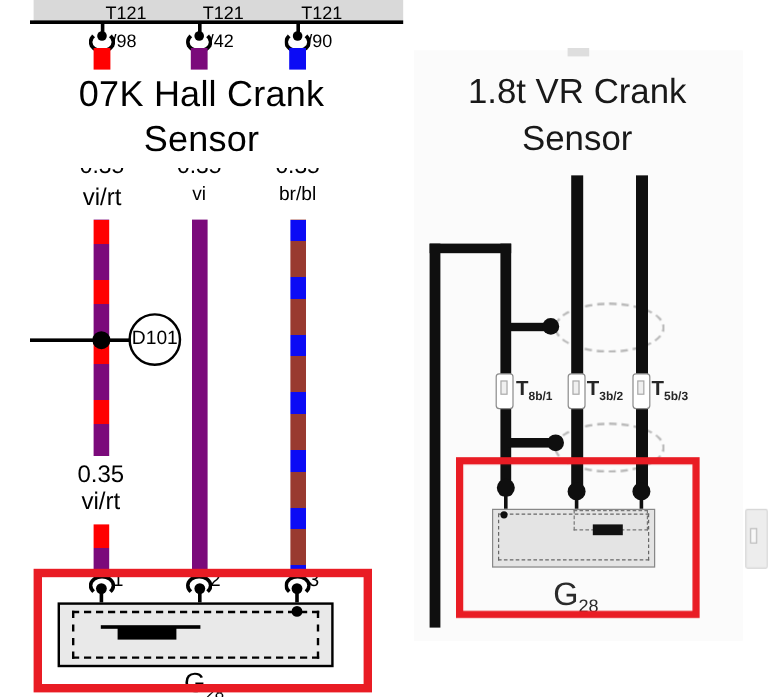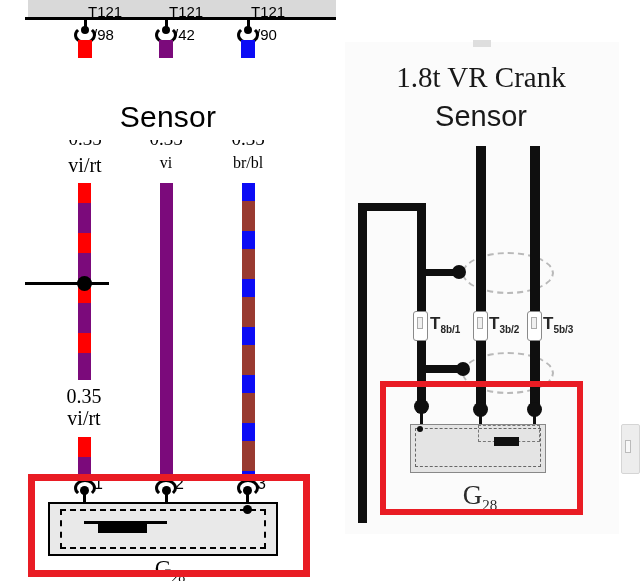--- a/index.html
+++ b/index.html
@@ -1,19 +1,19 @@
 <!DOCTYPE html>
 <html><head>
 <meta charset="utf-8">
 <style>
   html,body{margin:0;padding:0;background:#fff;}
   #stage{position:relative;width:640px;height:581px;background:#ffffff;overflow:hidden;
          font-family:"Liberation Sans","DejaVu Sans",sans-serif;color:#000;}
   .abs{position:absolute;}
-  .serif{font-family:Liberation Serif, serif;}
+  .serif{font-family:Liberation Sans, sans-serif;}
   .ctr{text-align:center;}
   
   .w-virt{background:repeating-linear-gradient(180deg,#ff0000 0 20px,#7b0a7b 20px 50px);}
   .w-vi{background:#7b0a7b;}
   .w-brbl{background:repeating-linear-gradient(180deg,#0b0bf5 0 18px,#993a30 18px 48px);}
   .blk{background:#000;}
   .dot{background:#000;border-radius:50%;}
   
   .cup{width:22px;height:18px;border:3.5px solid #000;border-radius:50%;border-top-color:transparent;box-sizing:border-box;}
   .cap{width:22px;height:18px;border:3.5px solid #000;border-radius:50%;border-bottom-color:transparent;box-sizing:border-box;}
@@ -55,20 +55,21 @@
   <div class="abs smalllbl" style="left:174px;top:27px;">/42</div>
   <div class="abs" style="left:159px;top:40px;width:14px;height:18px;background:#7b0a7b;"></div>
 
   <div class="abs blk" style="left:247px;top:20px;width:3px;height:8px;"></div>
   <div class="abs dot" style="left:244px;top:26px;width:8px;height:8px;"></div>
   <div class="abs cup" style="left:237px;top:26px;"></div>
   <div class="abs smalllbl" style="left:251px;top:4px;">T121</div>
   <div class="abs smalllbl" style="left:256px;top:27px;">/90</div>
   <div class="abs" style="left:241px;top:40px;width:14px;height:18px;background:#0b0bf5;"></div>
 
+  <div class="abs ctr titleL" style="left:0;top:60px;width:336px;">07K Hall Crank</div>
   <div class="abs ctr titleL" style="left:0;top:98px;width:336px;">Sensor</div>
 
   <div class="abs serif ctr clip-gauge" style="left:63px;top:140px;width:44px;">
       <span>0.35</span>
     </div>
   <div class="abs serif ctr clip-gauge" style="left:144px;top:140px;width:44px;">
       <span>0.35</span>
     </div>
   <div class="abs serif ctr clip-gauge" style="left:226px;top:140px;width:44px;">
       <span>0.35</span>
@@ -78,20 +79,21 @@
   <div class="abs serif ctr" style="left:136px;top:154px;width:60px;font-size:16px;">vi</div>
   <div class="abs serif ctr" style="left:218px;top:154px;width:60px;font-size:16px;">br/bl</div>
 
   <div class="abs w-virt" style="left:78px;top:183px;width:13px;height:197px;"></div>
   <div class="abs w-virt" style="left:78px;top:437px;width:13px;height:43px;"></div>
   <div class="abs w-vi" style="left:160px;top:183px;width:13px;height:297px;"></div>
   <div class="abs w-brbl" style="left:242px;top:183px;width:13px;height:297px;"></div>
 
   <div class="abs blk" style="left:25px;top:282px;width:84px;height:3px;"></div>
   <div class="abs dot" style="left:77px;top:276px;width:15px;height:15px;"></div>
+  <div class="abs ctr" style="left:107px;top:261px;width:44px;height:44px;border:2.2px solid #000;border-radius:50%;box-sizing:border-box;font-size:16px;line-height:40px;">D101</div>
 
   <div class="abs serif ctr" style="left:58px;top:385px;width:52px;font-size:20px;">0.35</div>
   <div class="abs serif ctr" style="left:58px;top:407px;width:52px;font-size:20px;">vi/rt</div>
 
   <div class="abs cap" style="left:74px;top:479px;"></div>
   <div class="abs cap" style="left:155px;top:479px;"></div>
   <div class="abs cap" style="left:237px;top:479px;"></div>
   <div class="abs dot" style="left:80px;top:486px;width:9px;height:9px;"></div>
   <div class="abs dot" style="left:162px;top:486px;width:9px;height:9px;"></div>
   <div class="abs dot" style="left:243px;top:486px;width:9px;height:9px;"></div>
@@ -109,21 +111,21 @@
   <div class="abs dot" style="left:243px;top:505px;width:9px;height:9px;"></div>
 
   <div class="abs serif ctr gmain" style="left:135px;top:556px;width:70px;">
     <span>G</span><sub>28</sub>
   </div>
 
   <div class="abs redbox" style="left:28px;top:474px;width:282px;height:103px;"></div>
 
   <div class="abs" style="left:345px;top:42px;width:274px;height:492px;background:#fbfbfb;"></div>
 
-  <div class="abs ctr titleR" style="left:350px;top:58px;width:262px;font-family:Liberation Serif, serif;">1.8t VR Crank</div>
+  <div class="abs ctr titleR" style="left:350px;top:58px;width:262px;">1.8t VR Crank</div>
   <div class="abs ctr titleR" style="left:350px;top:97px;width:262px;">Sensor</div>
 
   <div class="scan">
 
     <div class="abs" style="left:473px;top:40px;width:18px;height:7px;background:#dedede;"></div>
 
     <div class="abs" style="left:462px;top:252px;width:92px;height:42px;border:2px dashed #b9b9b9;border-radius:50%;box-sizing:border-box;"></div>
     <div class="abs" style="left:462px;top:352px;width:92px;height:42px;border:2px dashed #b9b9b9;border-radius:50%;box-sizing:border-box;"></div>
 
     <div class="abs rblk" style="left:358px;top:203px;width:9px;height:320px;"></div>

